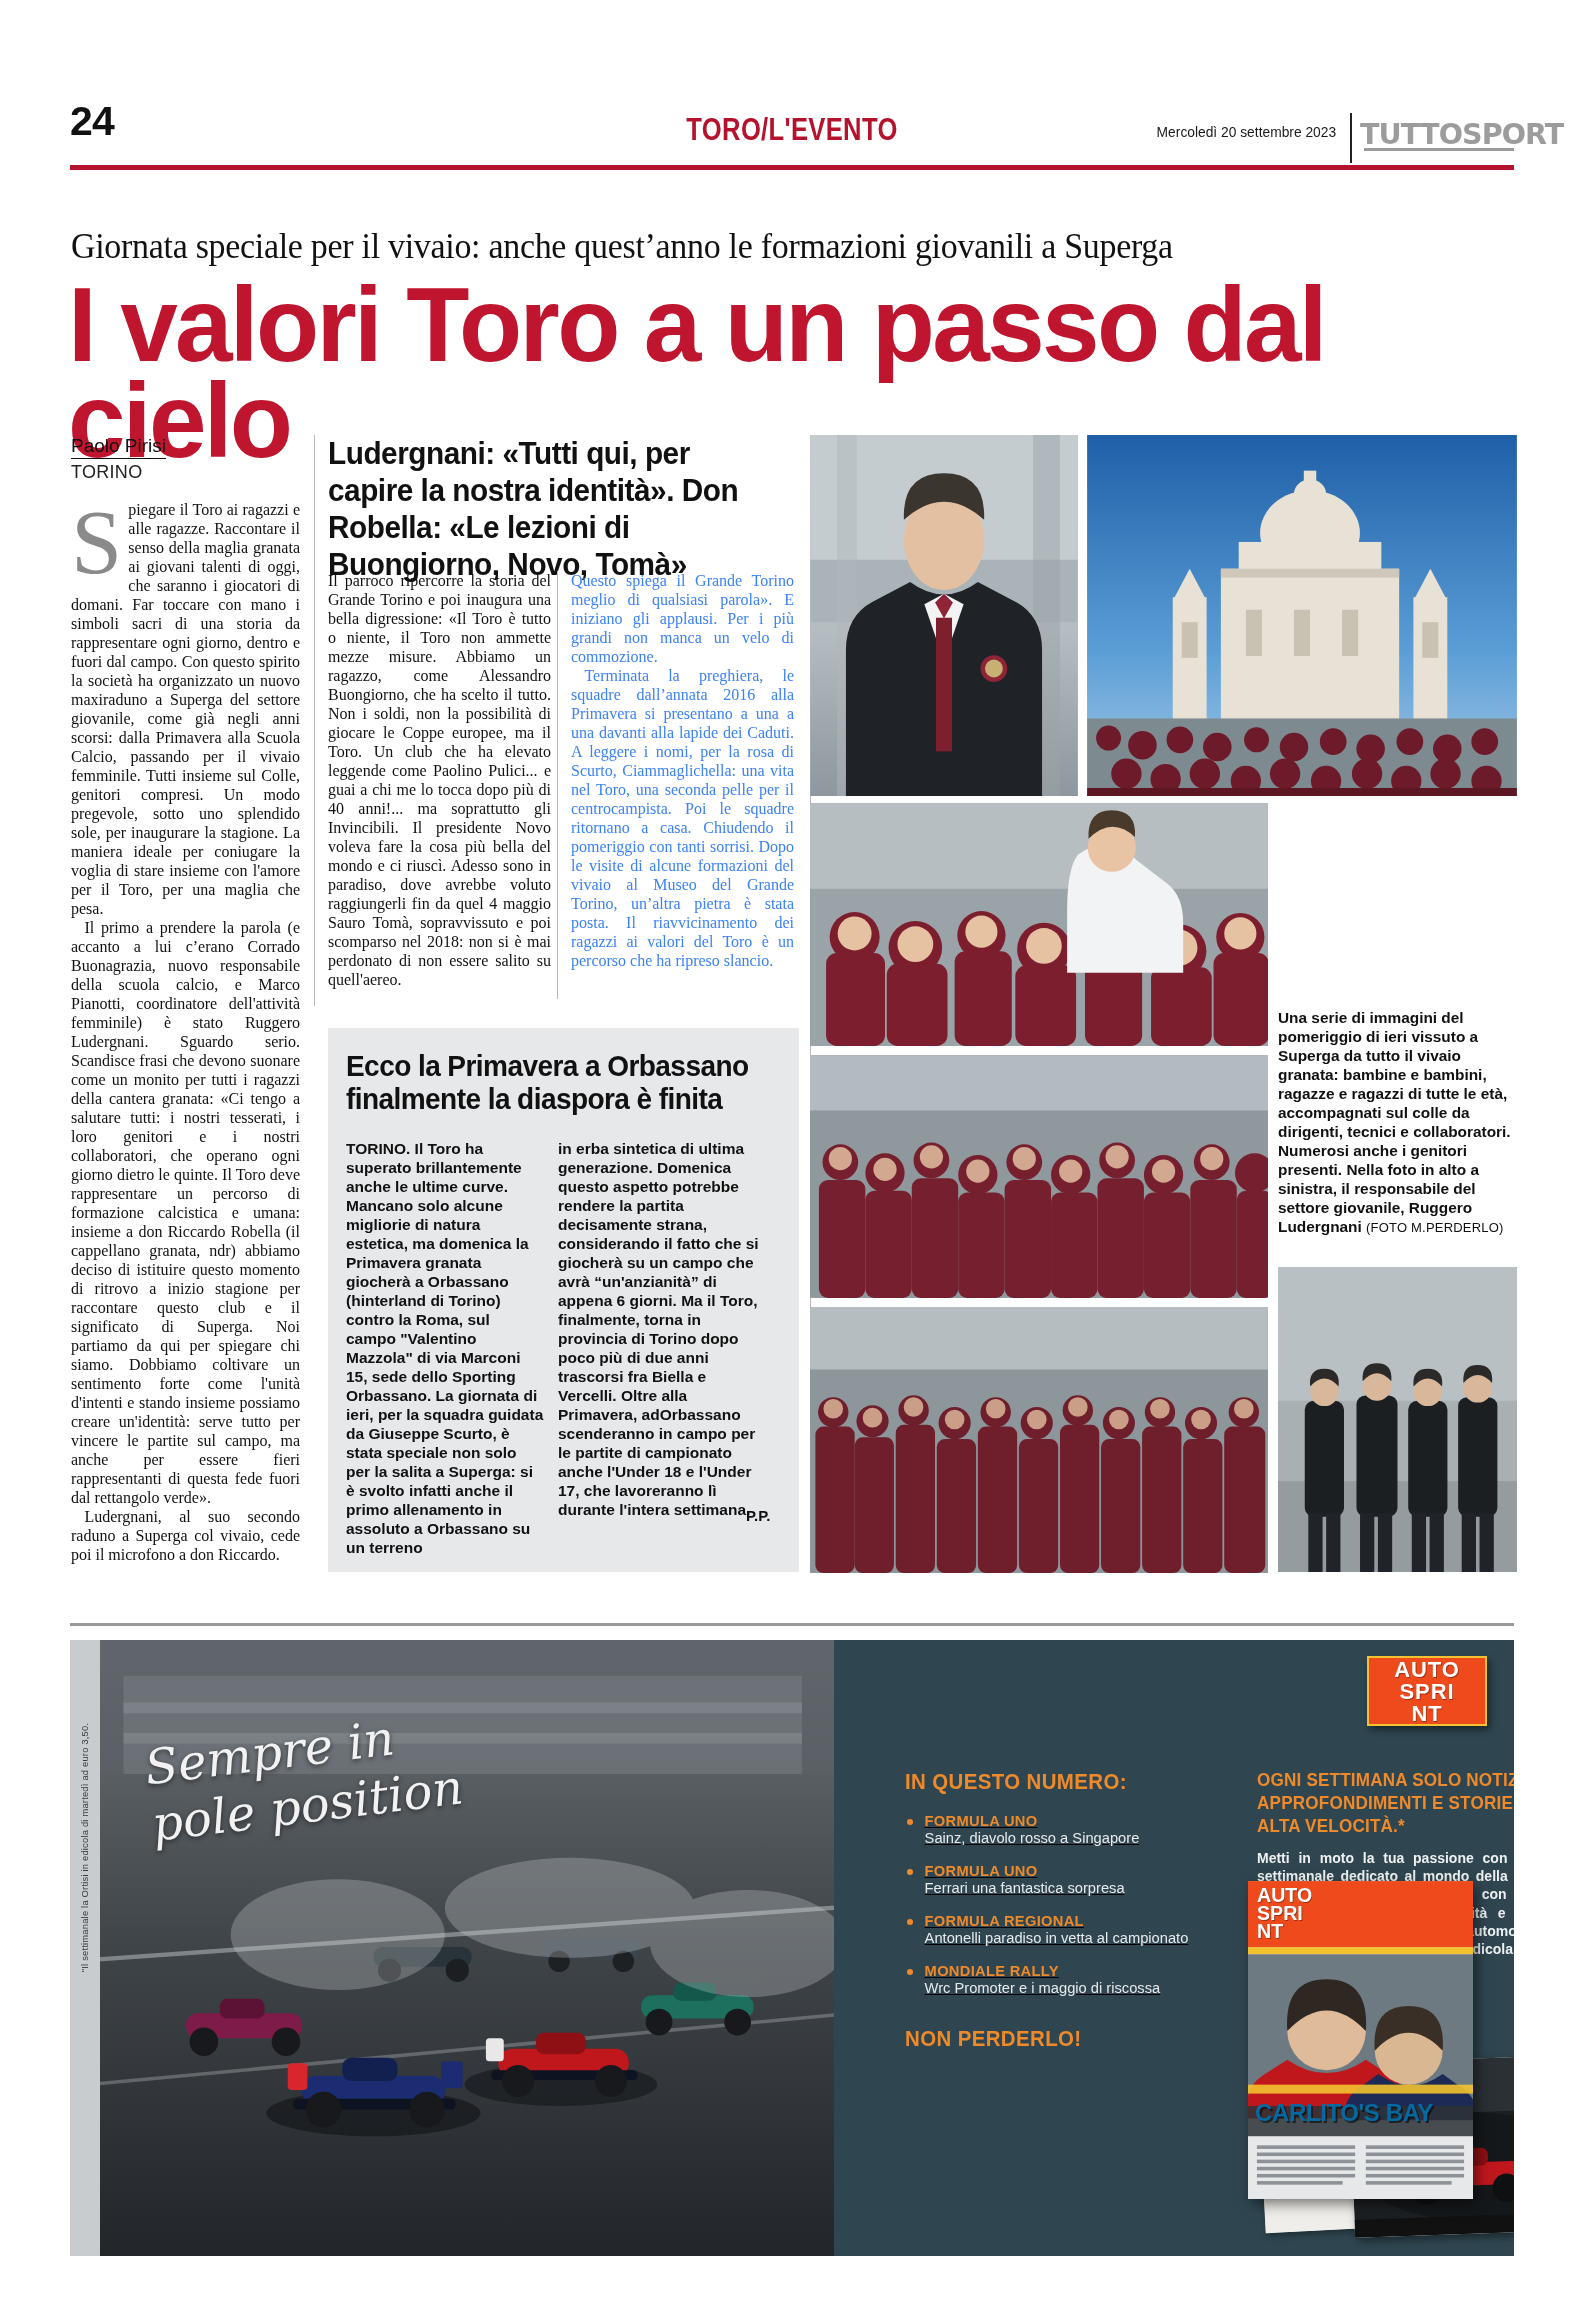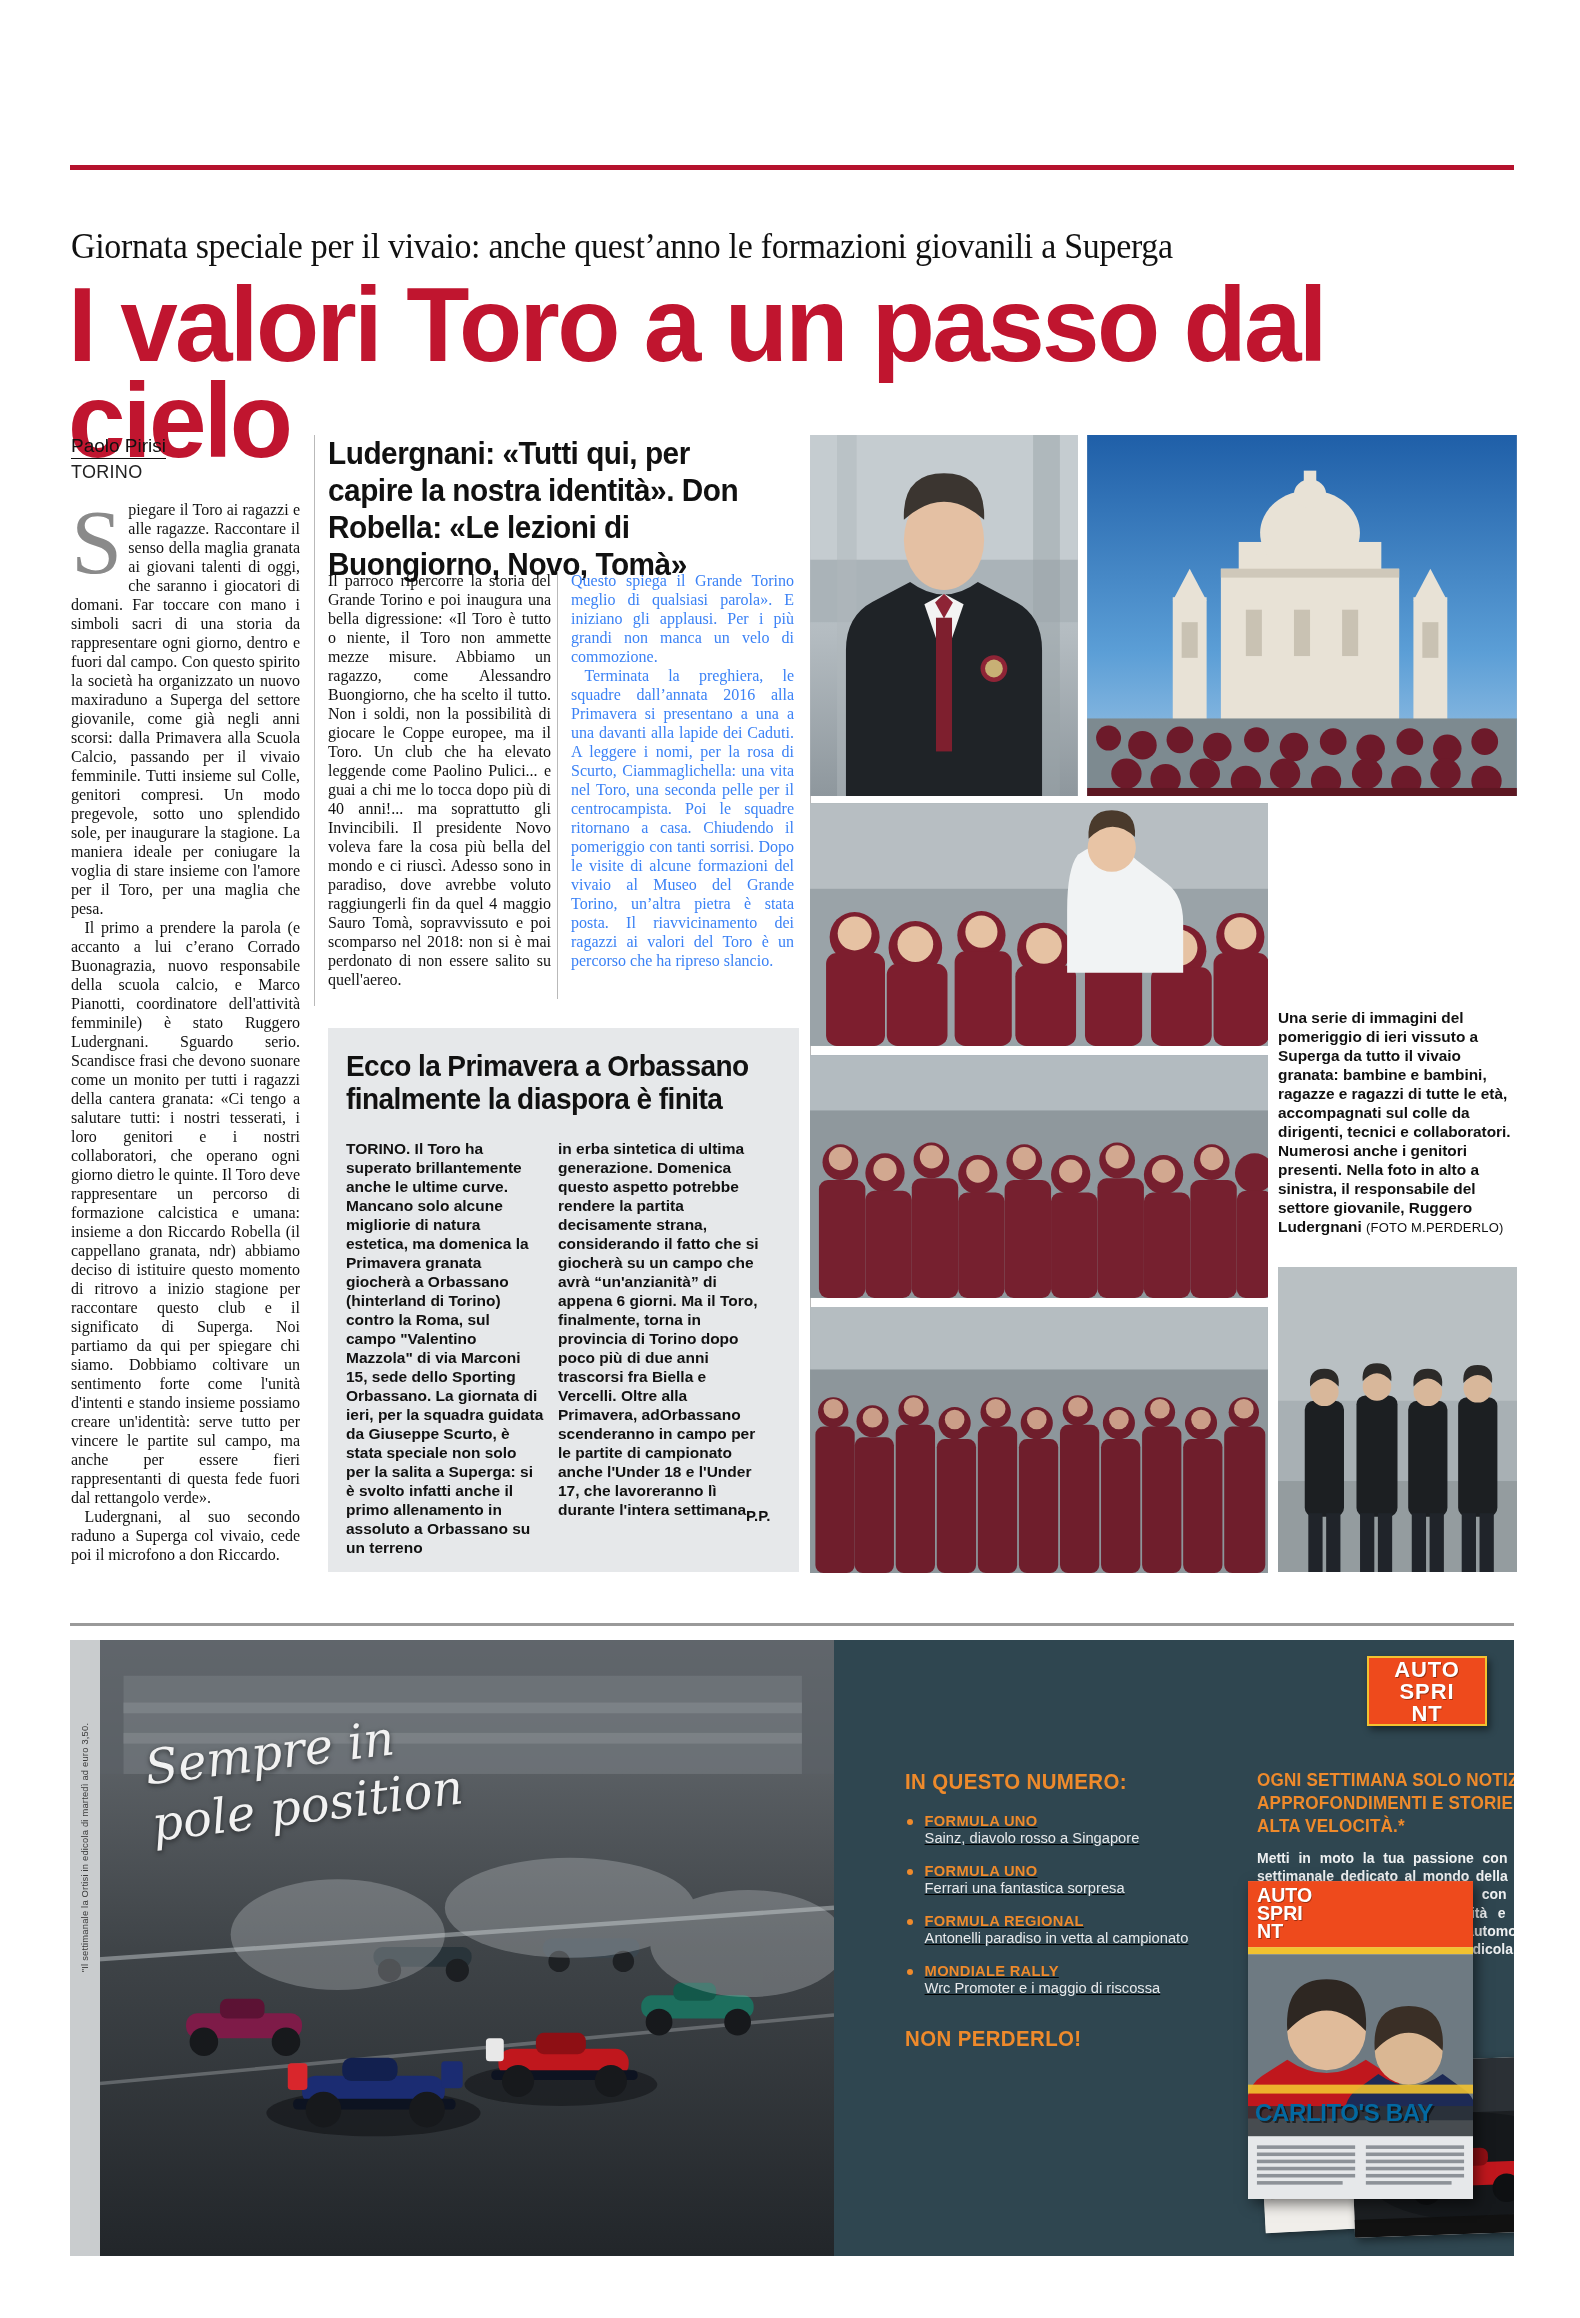--- a/index.html
+++ b/index.html
@@ -104,20 +104,30 @@
   .mag-b{position:absolute;left:427px;top:412px;width:132px;height:178px;background:#eceae6;
      transform:rotate(-3deg);box-shadow:1.8px 2.7px 7.1px rgba(0,0,0,.4);overflow:hidden;}
   .mag-c{position:absolute;right:41px;top:241px;width:225px;height:318px;background:#f2f2f2;
      box-shadow:3.6px 4.5px 12.5px rgba(0,0,0,.5);overflow:hidden;}
 </style>
 </head>
 <body>
 
 <div class="page">
 
+  <div class="masthead">
+    <div class="page-num">24</div>
+    <div class="section-title">TORO/L'EVENTO</div>
+    <div class="date-wrap">Mercoledì 20 settembre 2023</div>
+    <div class="masthead-sep"></div>
+    <div class="brand-logo">
+      <div class="bw">TUTTOSPORT</div>
+      <div class="brand-underline"></div>
+    </div>
+  </div>
   <div class="rule-red"></div>
 
   <div class="kicker">Giornata speciale per il vivaio: anche quest’anno le formazioni giovanili a Superga</div>
   <div class="headline">I valori Toro a un passo dal cielo</div>
 
   <div class="byline">
     <div class="author">Paolo Pirisi</div>
     <div class="city">TORINO</div>
   </div>
 

